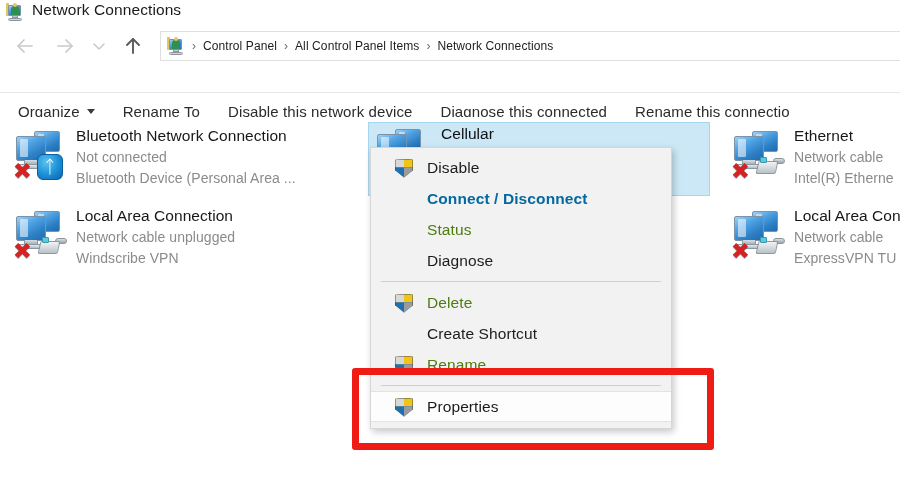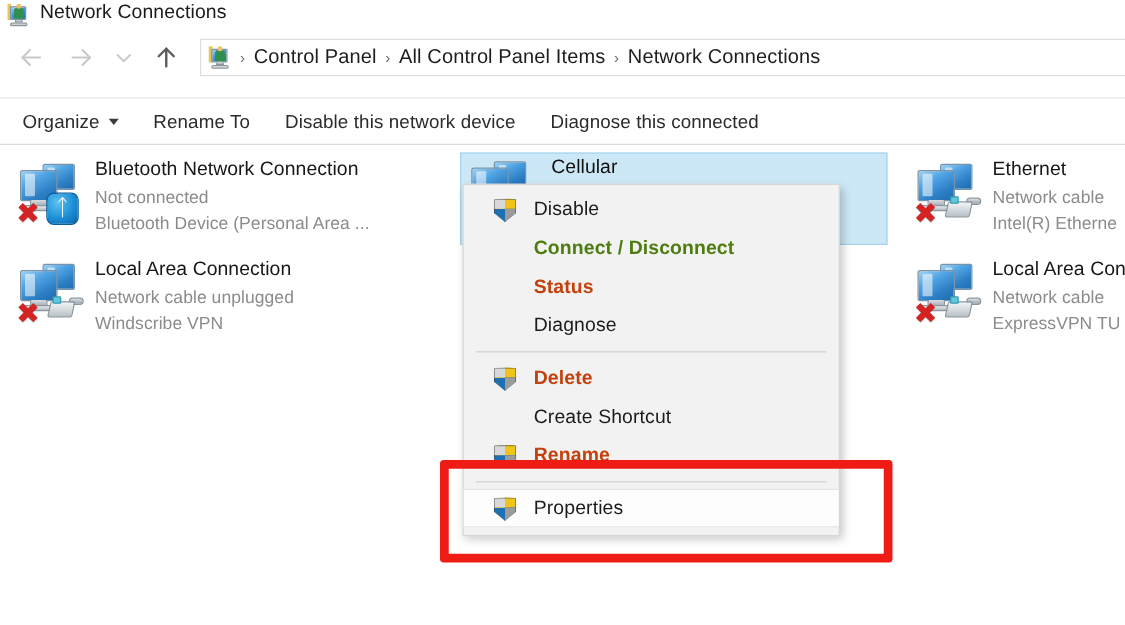--- a/index.html
+++ b/index.html
@@ -82,38 +82,38 @@
     box-sizing: border-box;
     overflow: hidden;
   }
   .crumb-icon {
     width: 20px; height: 18px;
     position: relative;
     flex: 0 0 auto;
     margin-right: 2px;
   }
   .crumb {
-    font-size: 16px;
+    font-size: 12px;
     color: #1d1d1d;
     white-space: nowrap;
     padding: 0 4px;
     letter-spacing: 0.1px;
   }
   .crumb-sep {
     color: #6d6d6d;
     font-size: 12px;
     padding: 0 3px;
     flex: 0 0 auto;
     line-height: 1;
   }
 
   
   .toolbar {
     position: absolute;
-    left: 0; top: 78px;
+    left: 0; top: 92px;
     width: 900px; height: 38px;
     background: #ffffff;
     border-top: 1px solid #e8e8e8;
     border-bottom: 1px solid #dcdcdc;
     display: flex;
     align-items: center;
     box-sizing: border-box;
   }
   .tb-item {
     font-size: 15px;
@@ -340,22 +340,22 @@
     flex: 0 0 auto;
     margin-right: 12px;
     position: relative;
   }
   .mi-label {
     font-size: 15.5px;
     color: #1c1c1c;
     white-space: nowrap;
     letter-spacing: 0.1px;
   }
-  .mi.bold .mi-label { font-weight: bold; color: #4d7c0f; }
-  .mi.disabled .mi-label { color: #c2410c; font-weight: bold; }
+  .mi.bold .mi-label { font-weight: bold; color: #0369a1; }
+  .mi.disabled .mi-label { color: #4d7c0f; }
   .mi.hovered {
     background: #fdfdfd;
     border-top: 1px solid #e3e3e3;
     border-bottom: 1px solid #e3e3e3;
   }
   .mi-sep {
     height: 1px;
     background: #cfcfcf;
     margin: 5px 10px 5px 10px;
   }
@@ -471,20 +471,23 @@
     </div>
     <div class="tb-item">
       <span>Rename To</span>
     </div>
     <div class="tb-item">
       <span>Disable this network device</span>
     </div>
     <div class="tb-item">
       <span>Diagnose this connected</span>
     </div>
+    <div class="tb-item">
+      <span>Rename this connectio</span>
+    </div>
   </div>
 
   <div class="content">
 
     <div class="conn" style="left:12px; top:8px; width:350px;">
       <div class="conn-icon">
         <div class="pcicon">
           <div class="mon mon-back"></div>
           <div class="mon mon-front"></div>
           <div class="mon-stand"></div>

